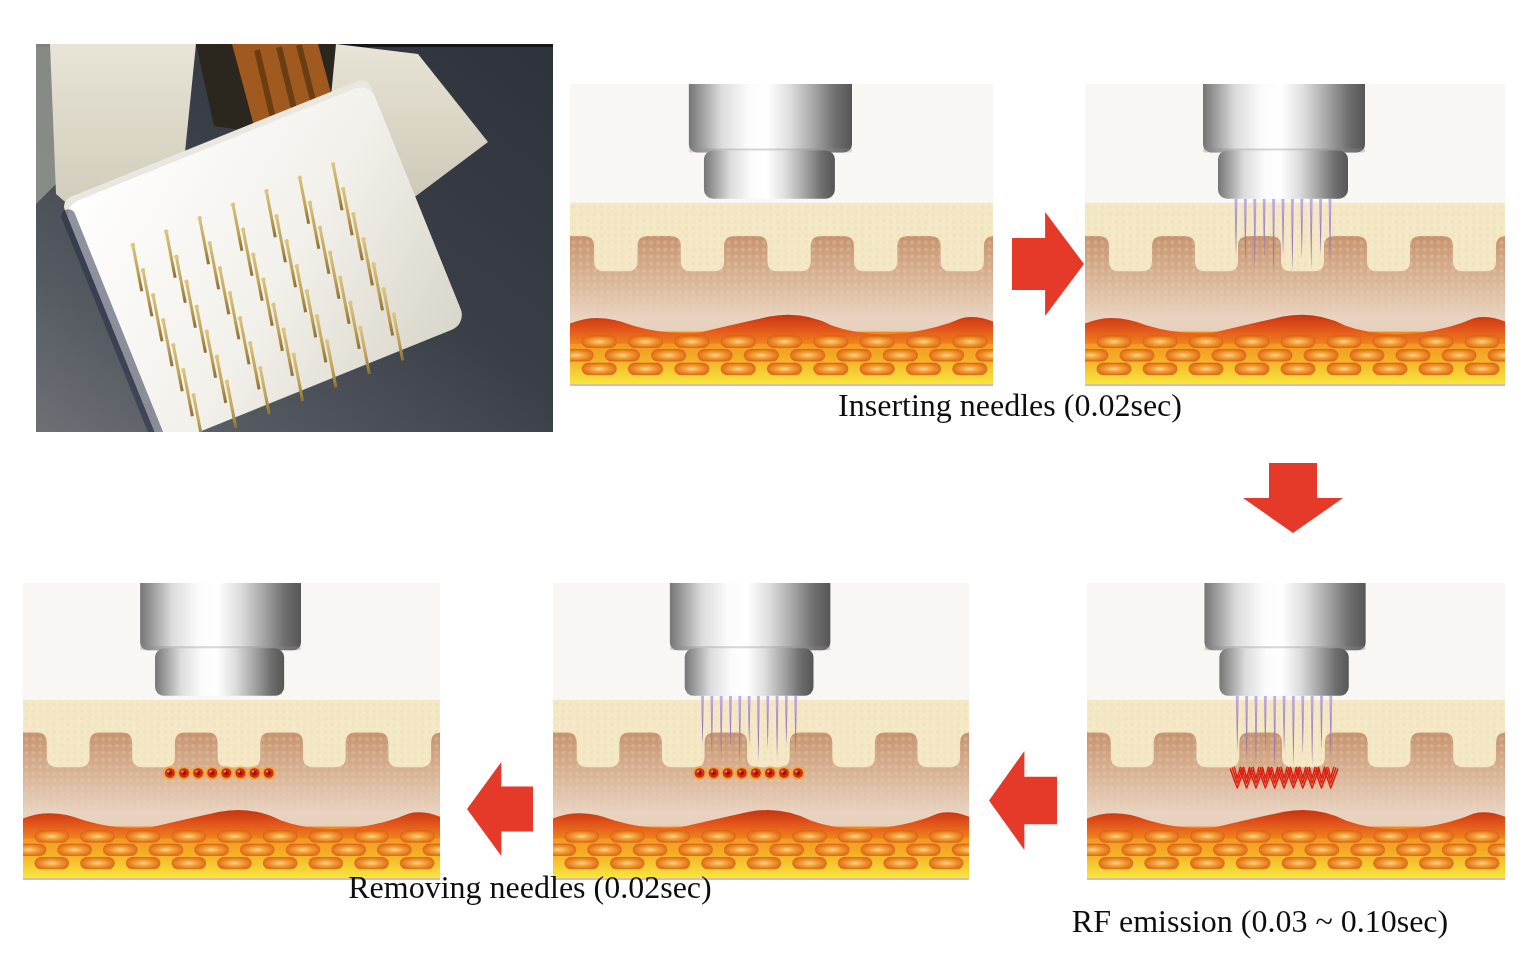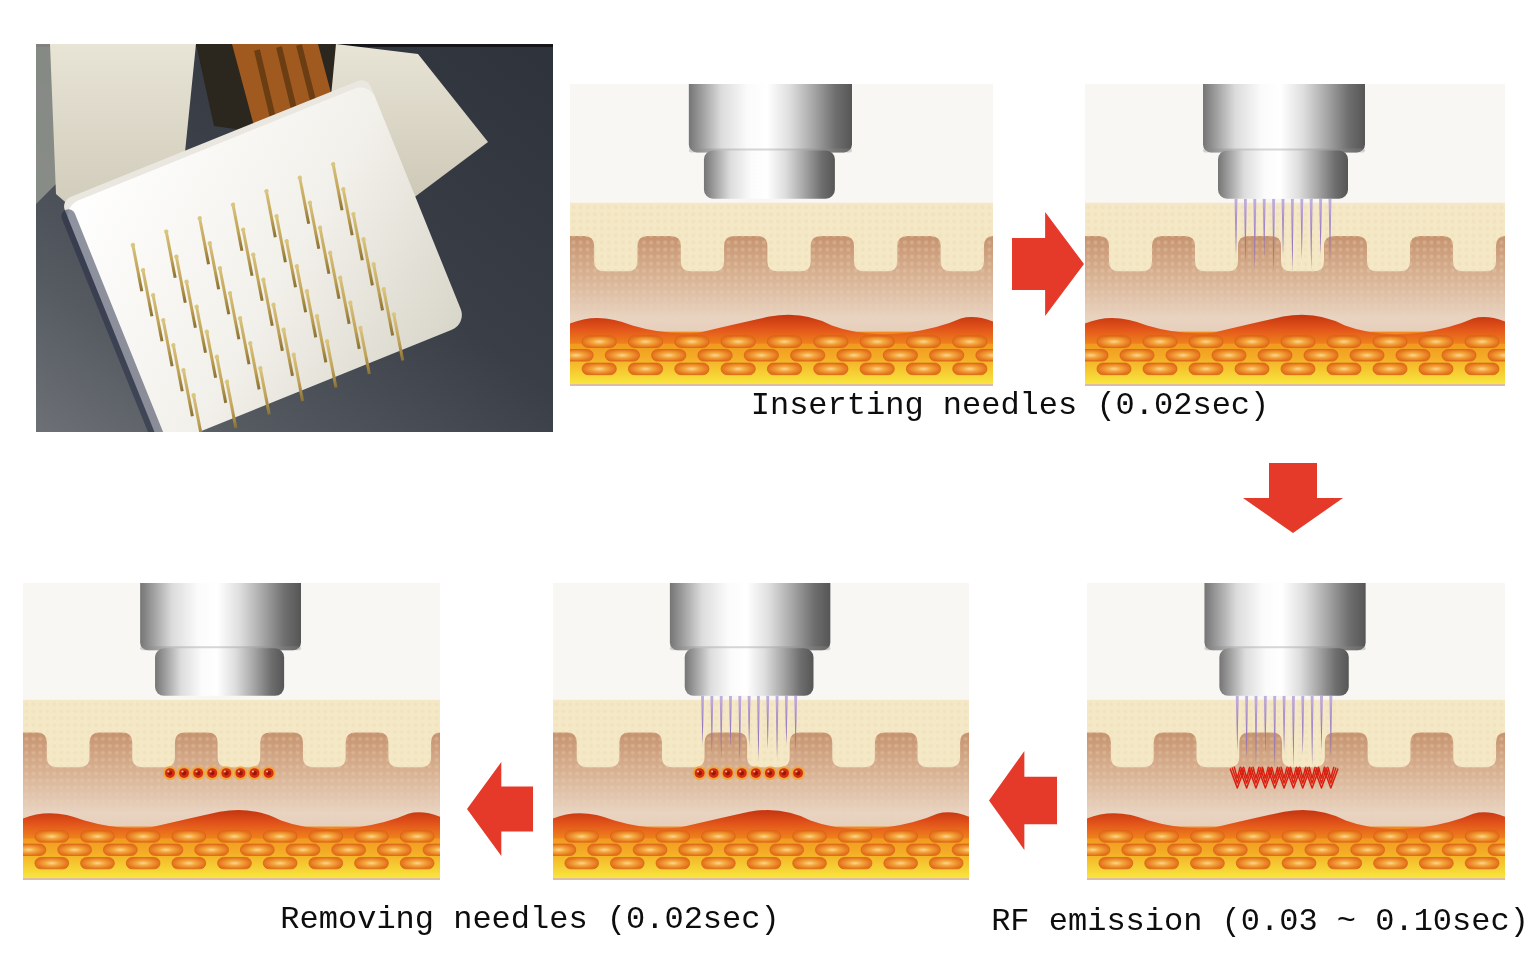--- a/index.html
+++ b/index.html
@@ -1,17 +1,17 @@
 <!DOCTYPE html>
 <html><head>
 <meta charset="utf-8">
 <style>
   html,body{margin:0;padding:0;background:#ffffff;}
   .stage{position:relative;width:1536px;height:974px;background:#ffffff;overflow:hidden;
-         font-family:Liberation Mono, monospace;}
+         font-family:Liberation Serif, serif;}
   .caption{position:absolute;font-size:32px;line-height:1.1;color:#0d0d0d;text-align:center;white-space:nowrap;}
   .panel,.arrow,.photo{position:absolute;}
   .panel svg,.arrow svg,.photo svg{display:block;width:100%;height:100%;}
 </style>
 </head>
 <body>
 
 <div class="stage">
 
   <div class="photo" style="left:36px;top:44px;width:517px;height:388px">
@@ -691,15 +691,15 @@
         <polygon points="68,25.740000000000002 35.36,25.740000000000002 35.36,0 0,49.5 35.36,99 35.36,73.26 68,73.26" fill="#e5392a"></polygon>
       </svg>
     </div>
   <div class="arrow" style="left:467px;top:762px;width:66px;height:94px">
       <svg viewBox="0 0 66 94" preserveAspectRatio="none">
         <polygon points="66,24.44 34.32,24.44 34.32,0 0,47 34.32,94 34.32,69.56 66,69.56" fill="#e5392a"></polygon>
       </svg>
     </div>
 
   <div class="caption" style="left:710px;top:388px;width:600px">Inserting needles (0.02sec)</div>
-  <div class="caption" style="left:230px;top:902px;width:600px">Removing needles (0.02sec)</div>
+  <div class="caption" style="left:230px;top:870px;width:600px">Removing needles (0.02sec)</div>
   <div class="caption" style="left:960px;top:904px;width:600px">RF emission (0.03 ~ 0.10sec)</div>
 </div>
 
 </body></html>

